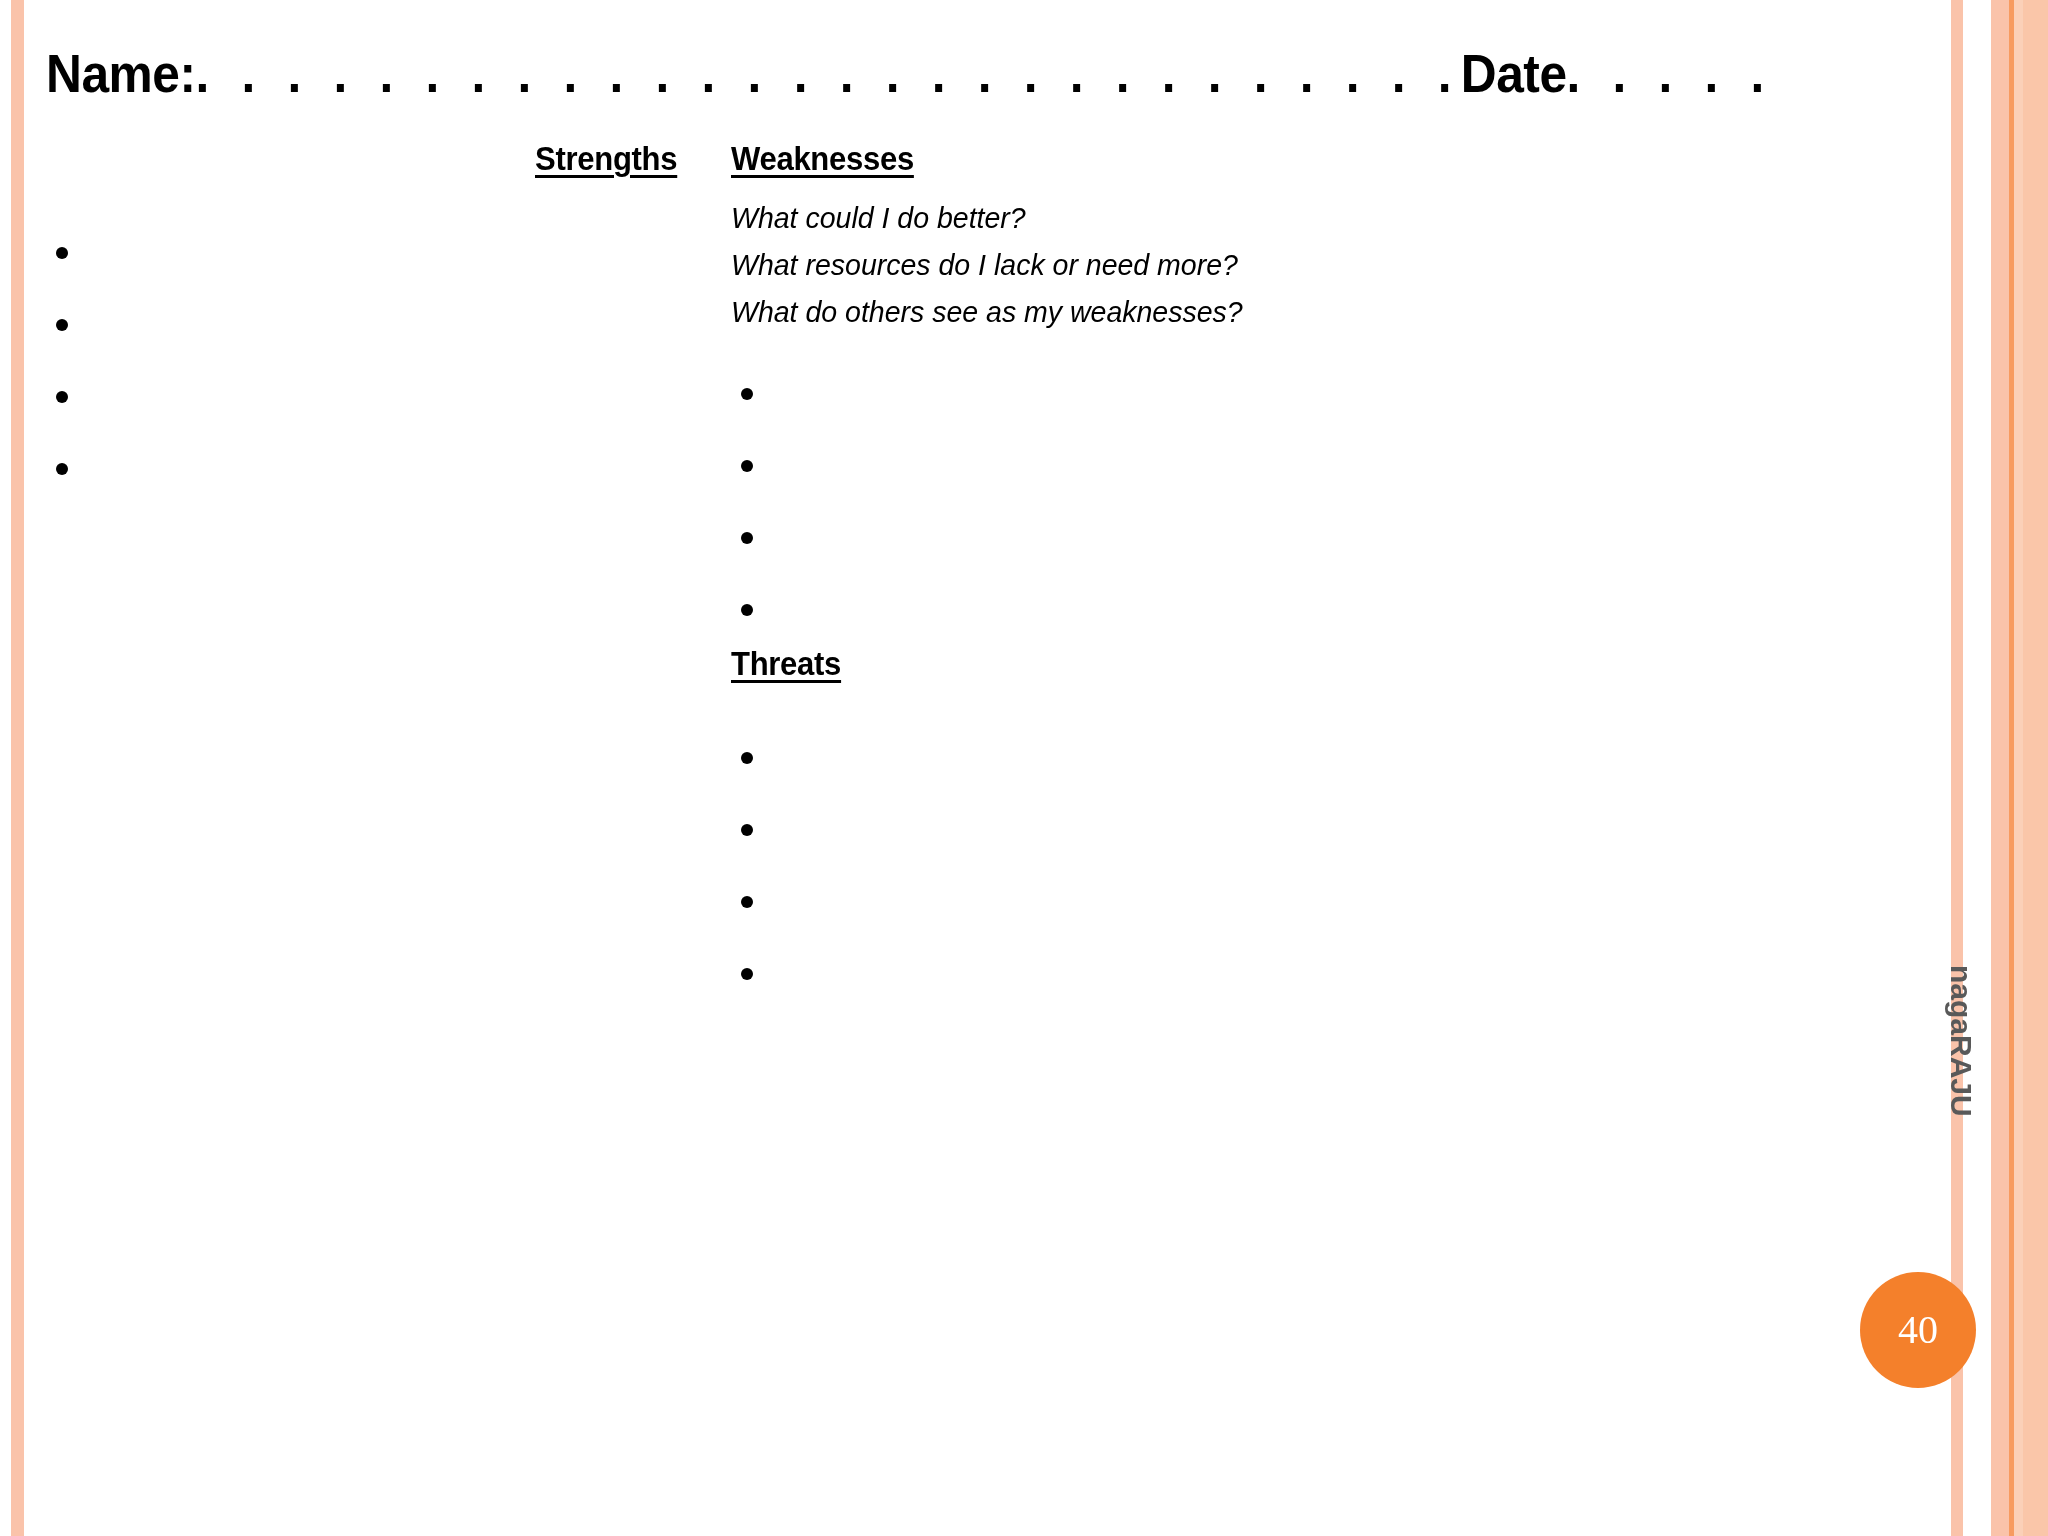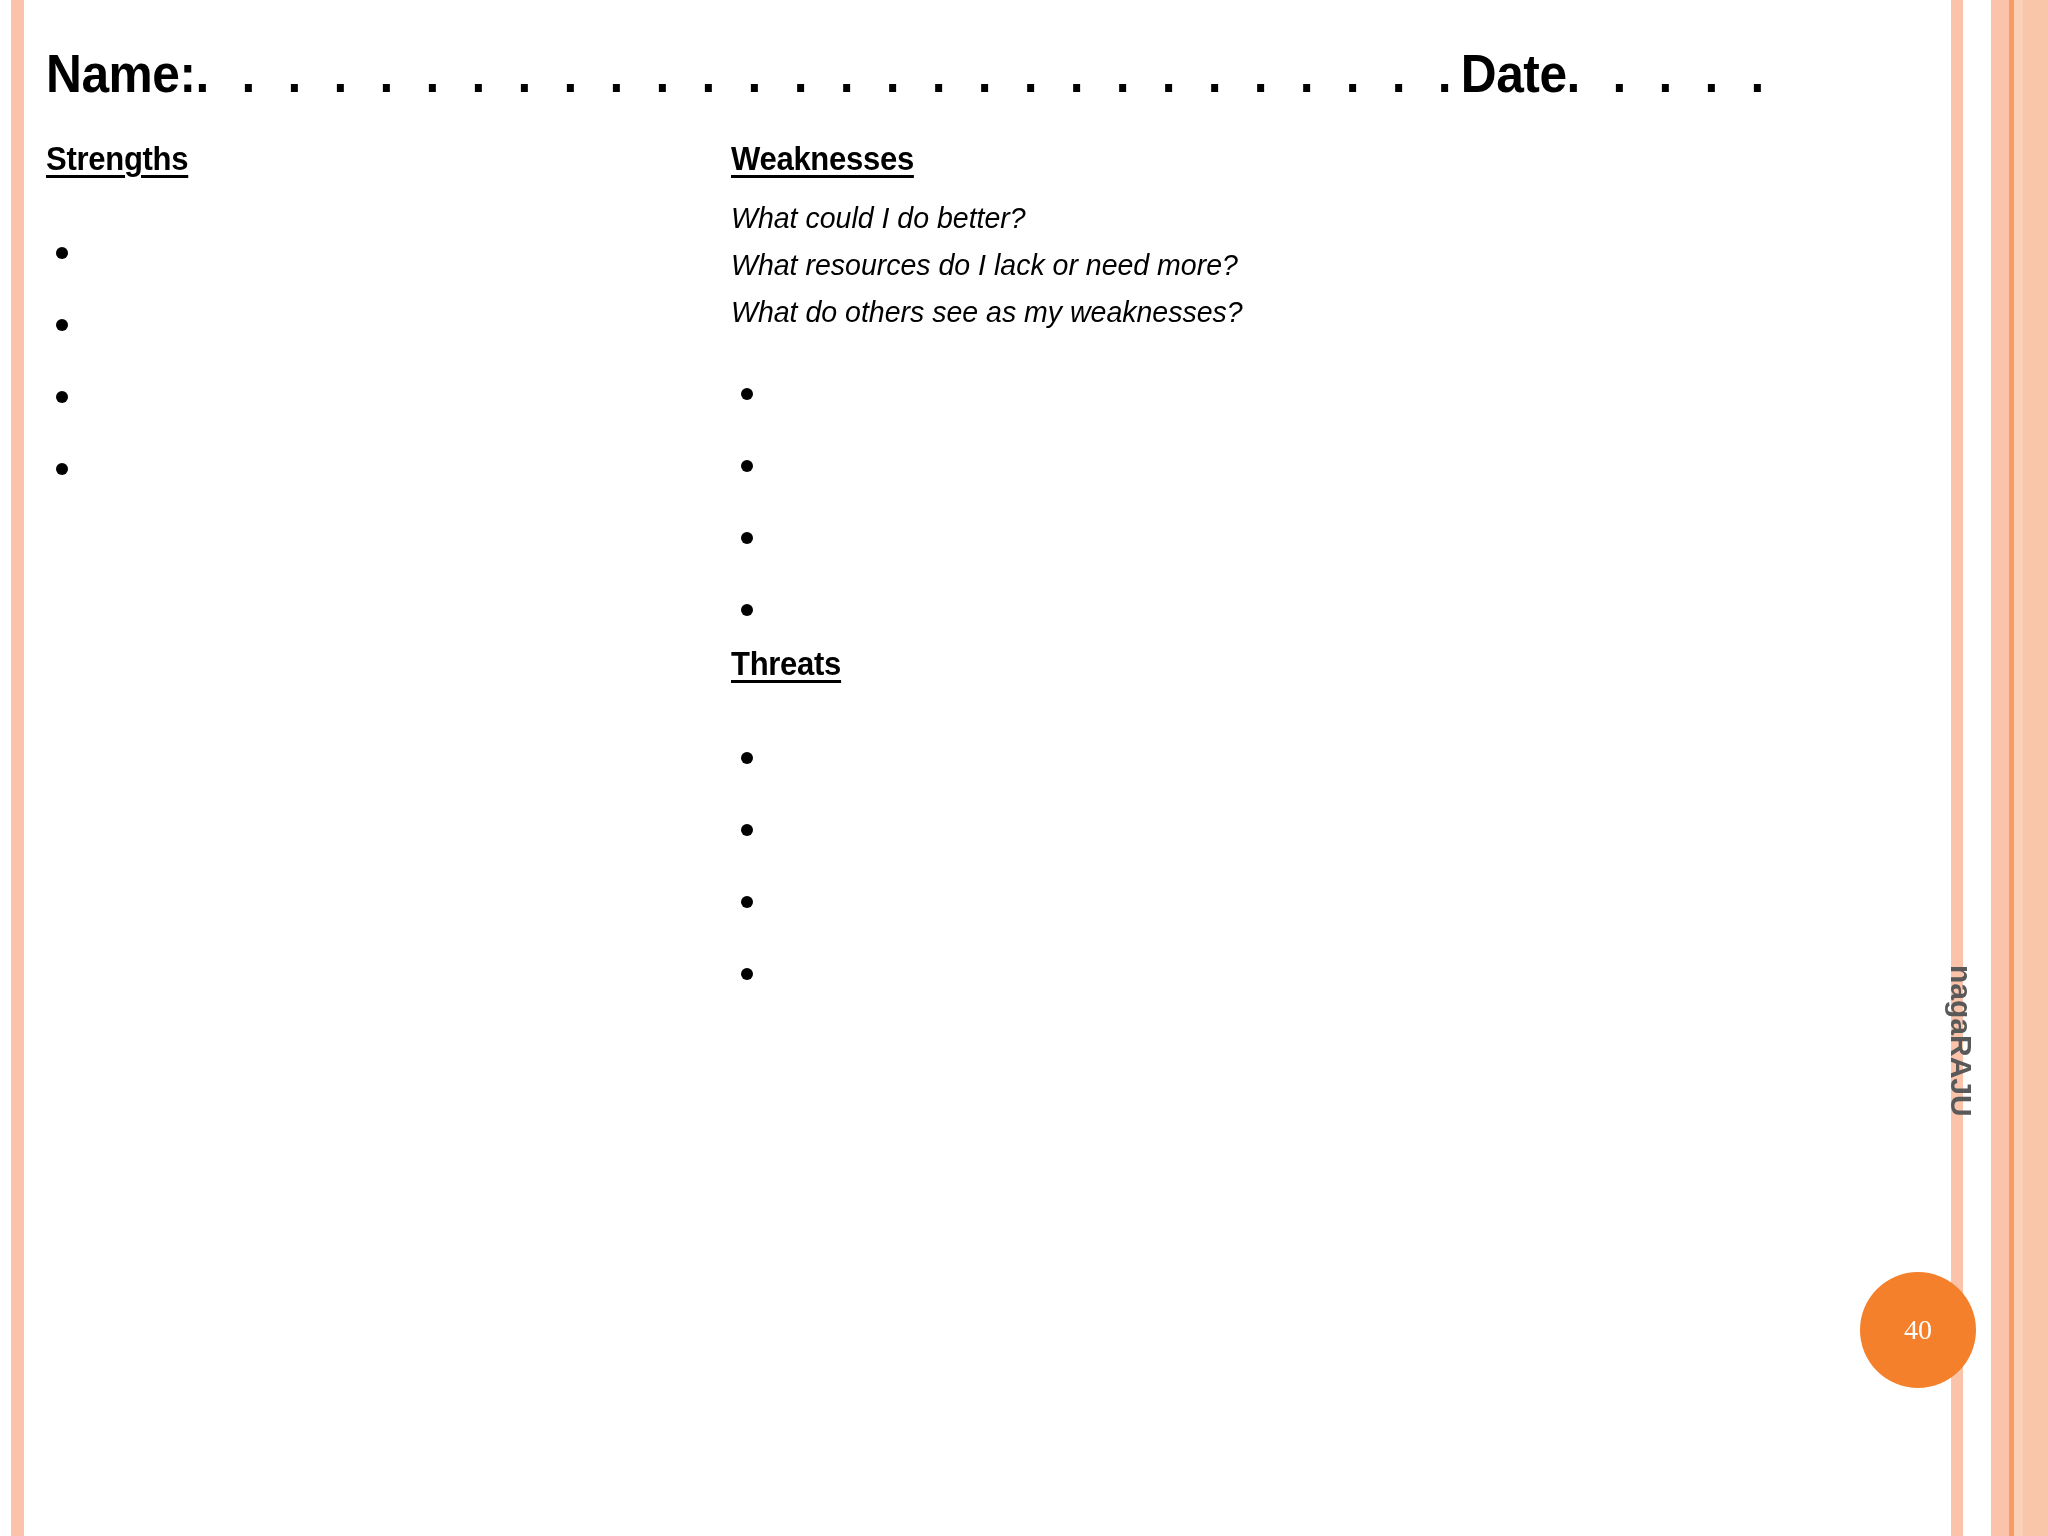--- a/index.html
+++ b/index.html
@@ -74,21 +74,21 @@
     position: absolute;
     top: 140px;
     left: 46px;
     right: 120px;
     bottom: 80px;
   }
   .quad {
     position: absolute;
     width: 640px;
   }
-  .quad.q-left  { left: 0; }
+  .quad.q-left  { left: 0; text-align: right; }
   .quad.q-right { left: 685px; width: 760px; }
   .quad.r-top    { top: 0; }
   .quad.r-bottom { top: 505px; }
 
   .quad-title {
     font-family: "Liberation Sans", sans-serif;
     font-weight: bold;
     font-size: 33px;
     color: #000000;
     text-decoration: underline;
@@ -163,21 +163,21 @@
     width: 116px;
     height: 116px;
     border-radius: 50%;
     background: #f4802b;
     display: flex;
     align-items: center;
     justify-content: center;
   }
   .page-badge span {
     font-family: "Liberation Serif", serif;
-    font-size: 28px;
+    font-size: 40px;
     color: #ffffff;
     line-height: 1;
   }
 </style>
 </head>
 <body>
 
 <div class="slide">
 
   <div class="border-left"></div>

